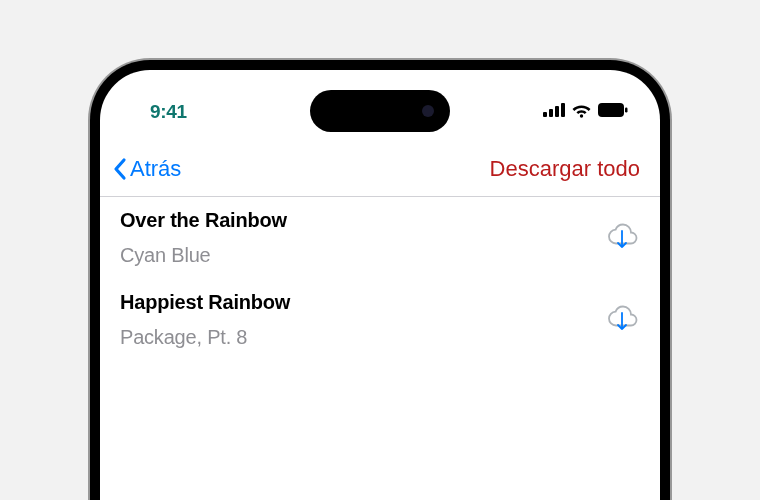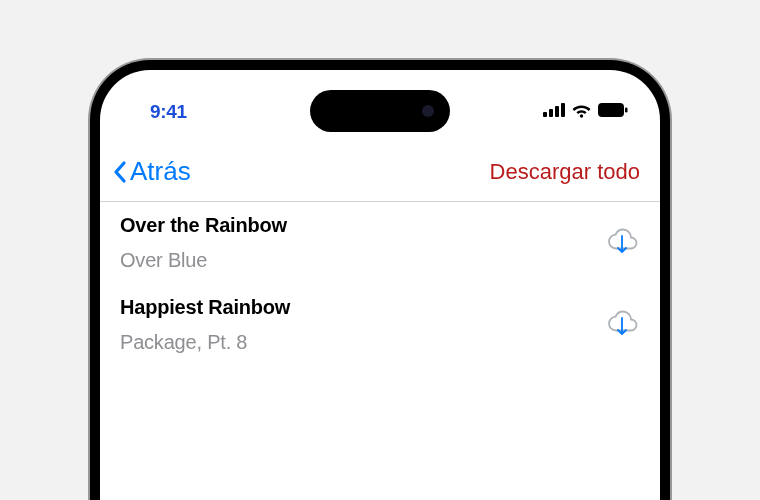--- a/index.html
+++ b/index.html
@@ -56,40 +56,40 @@
   .status-bar {
     display: flex;
     justify-content: space-between;
     align-items: center;
     padding: 22px 32px 0 50px;
     height: 62px;
   }
   .status-time {
     font-size: 19px;
     font-weight: 600;
-    color: #1d4ed8;
+    color: #0f766e;
     letter-spacing: -0.3px;
   }
   .status-right {
     display: flex;
     align-items: center;
     gap: 6px;
   }
   .nav-bar {
     display: flex;
     justify-content: space-between;
     align-items: center;
     padding: 24px 20px 14px 12px;
     border-bottom: 1px solid #d1d1d6;
   }
   .back-button {
     display: flex;
     align-items: center;
     color: #007aff;
-    font-size: 26px;
+    font-size: 22px;
     gap: 2px;
     cursor: pointer;
   }
   .back-button svg { display: block; }
   .download-all {
     color: #b91c1c;
     font-size: 22px;
     cursor: pointer;
   }
   .list {
@@ -152,21 +152,21 @@
       </div>
       <div class="download-all">
         <span>Descargar todo</span>
       </div>
     </div>
 
     <div class="list">
       <div class="list-item">
         <div class="item-text">
           <span class="item-title">Over the Rainbow</span>
-          <span class="item-subtitle">Over Blue</span>
+          <span class="item-subtitle">Cyan Blue</span>
         </div>
         <span class="cloud-icon">
           <svg width="36" height="28" viewBox="0 0 36 28">
             <path d="M27 10.5c0-4.4-3.6-8-8-8-3.4 0-6.3 2.1-7.4 5.1C7.8 7.9 5 10.9 5 14.5c0 3.9 3.1 7 7 7h15c3 0 5.5-2.5 5.5-5.5 0-2.9-2.2-5.2-5-5.5z" stroke="#aeb3b8" stroke-width="1.8" fill="none"></path>
             <path d="M18 9 L18 25 M14 21 L18 25 L22 21" stroke="#007aff" stroke-width="1.8" fill="none" stroke-linecap="round" stroke-linejoin="round"></path>
           </svg>
         </span>
       </div>
       <div class="list-item">
         <div class="item-text">

